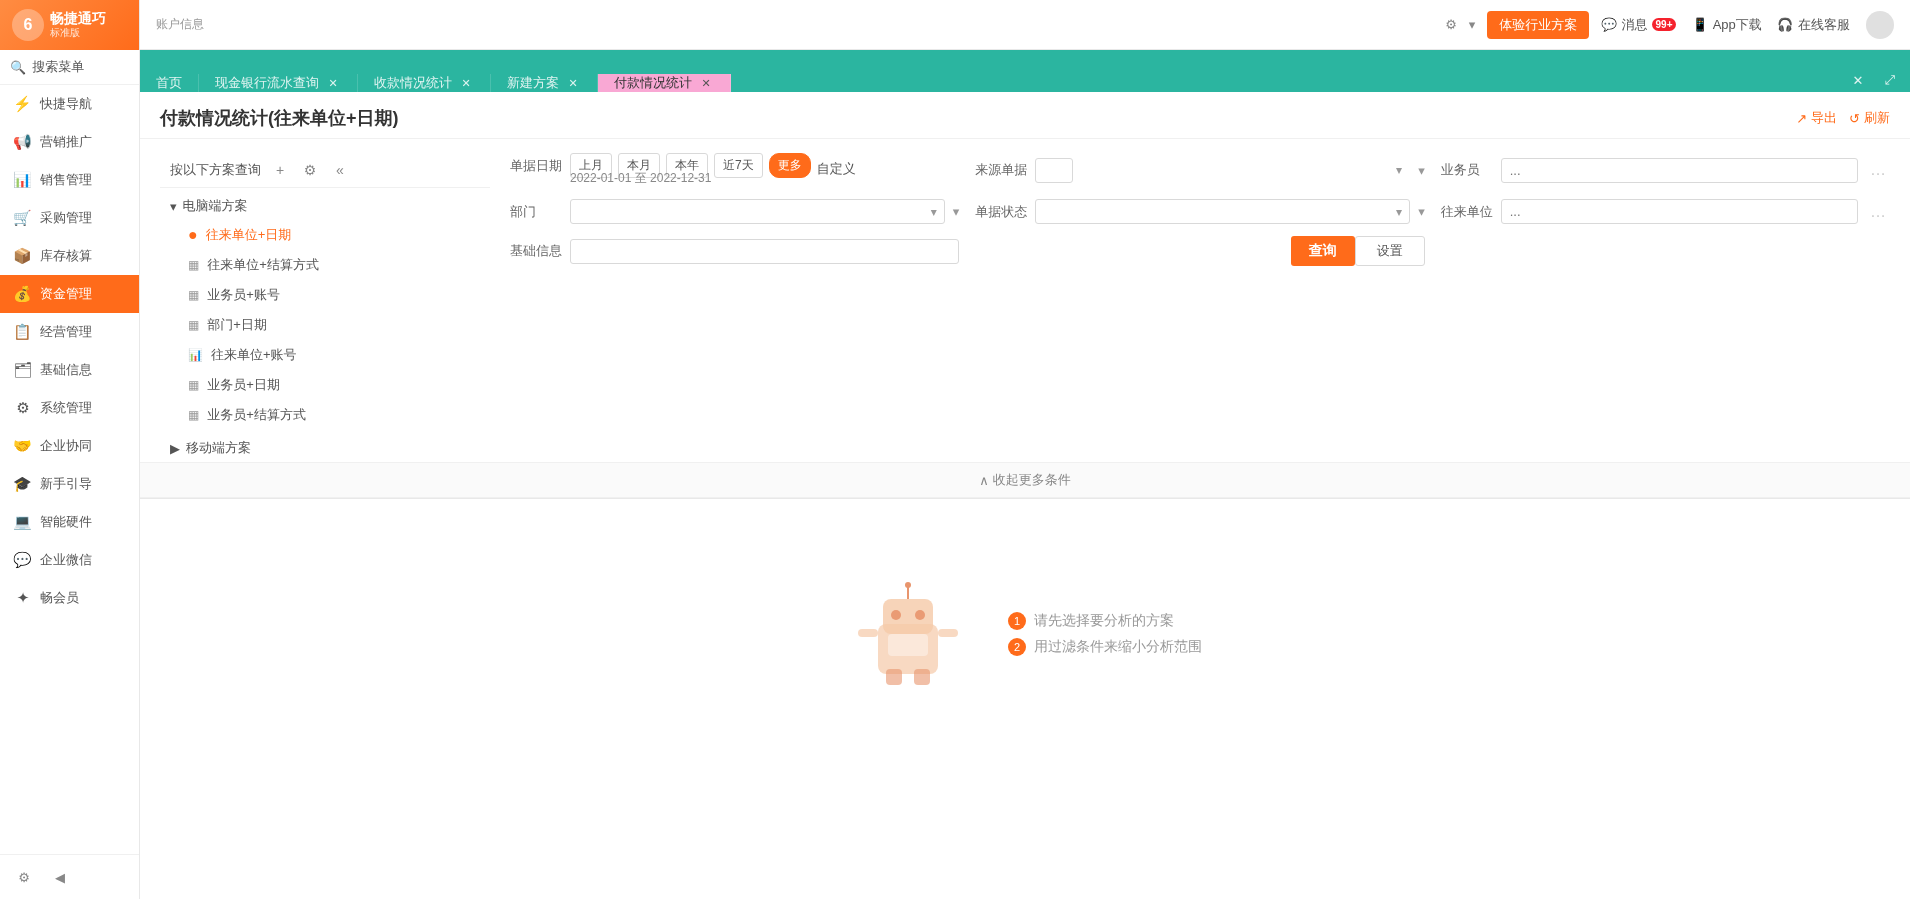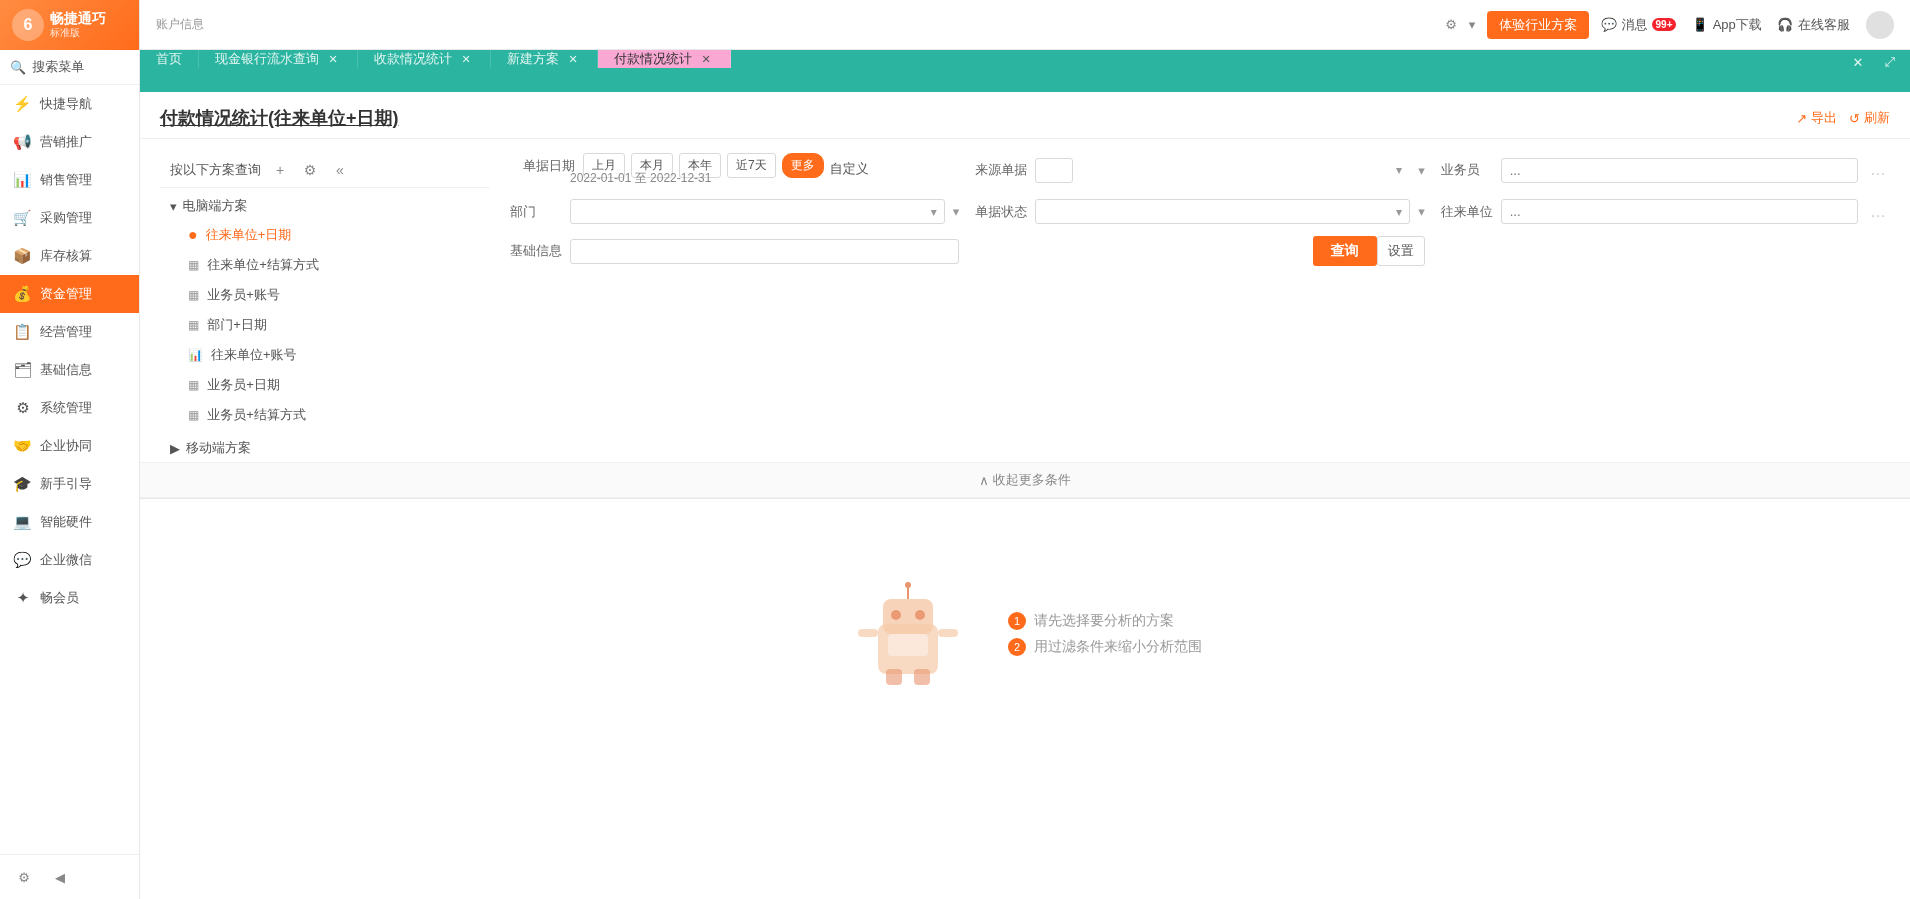--- a/index.html
+++ b/index.html
@@ -125,21 +125,21 @@
       width: 28px; height: 28px;
       background: #ddd;
       border-radius: 50%;
     }
 
     
     .tabbar {
       height: 42px;
       background: #2bb5a0;
       display: flex;
-      align-items: flex-start;
+      align-items: flex-end;
       overflow: hidden;
     }
     .tab {
       display: flex;
       align-items: center;
       padding: 0 16px;
       gap: 6px;
       cursor: pointer;
       color: rgba(255,255,255,0.85);
       font-size: 13px;
@@ -184,21 +184,20 @@
       padding: 14px 20px 8px;
       display: flex;
       align-items: center;
       justify-content: space-between;
       border-bottom: 1px solid #f0f0f0;
     }
     .page-title {
       font-size: 18px;
       font-weight: bold;
       color: #333;
-      text-decoration: underline;
     }
     .page-header-actions {
       display: flex;
       gap: 12px;
     }
     .btn-action {
       display: flex;
       align-items: center;
       gap: 4px;
       color: #ff6b1a;
@@ -343,21 +342,21 @@
       padding: 6px 18px;
       font-size: 14px;
       cursor: pointer;
       font-weight: bold;
     }
     .settings-btn-small {
       background: #fff;
       color: #555;
       border: 1px solid #d9d9d9;
       border-radius: 3px;
-      padding: 5px 10px;
+      padding: 5px 21px;
       font-size: 13px;
       cursor: pointer;
     }
 
     
     .collapse-bar {
       display: flex;
       justify-content: center;
       padding: 8px;
       background: #fafafa;
@@ -603,21 +602,21 @@
               <span>▶</span>
               <span>移动端方案</span>
             </div>
           </div>
 
           <div class="filter-main-cols">
 
             <div style="display:grid;grid-template-columns:1fr 1fr 1fr;gap:12px 16px;margin-bottom:12px;">
 
               <div>
-                <div style="display:flex;align-items:center;gap:8px;margin-left:13px;">
+                <div style="display:flex;align-items:center;gap:8px;">
                   <span class="filter-label">单据日期</span>
                   <div class="filter-date-btns">
                     <button class="date-btn">上月</button>
                     <button class="date-btn">本月</button>
                     <button class="date-btn">本年</button>
                     <button class="date-btn">近7天</button>
                     <button class="date-btn more">更多</button>
                     <span style="font-size:13px;color:#555;">自定义</span>
                   </div>
                 </div>

